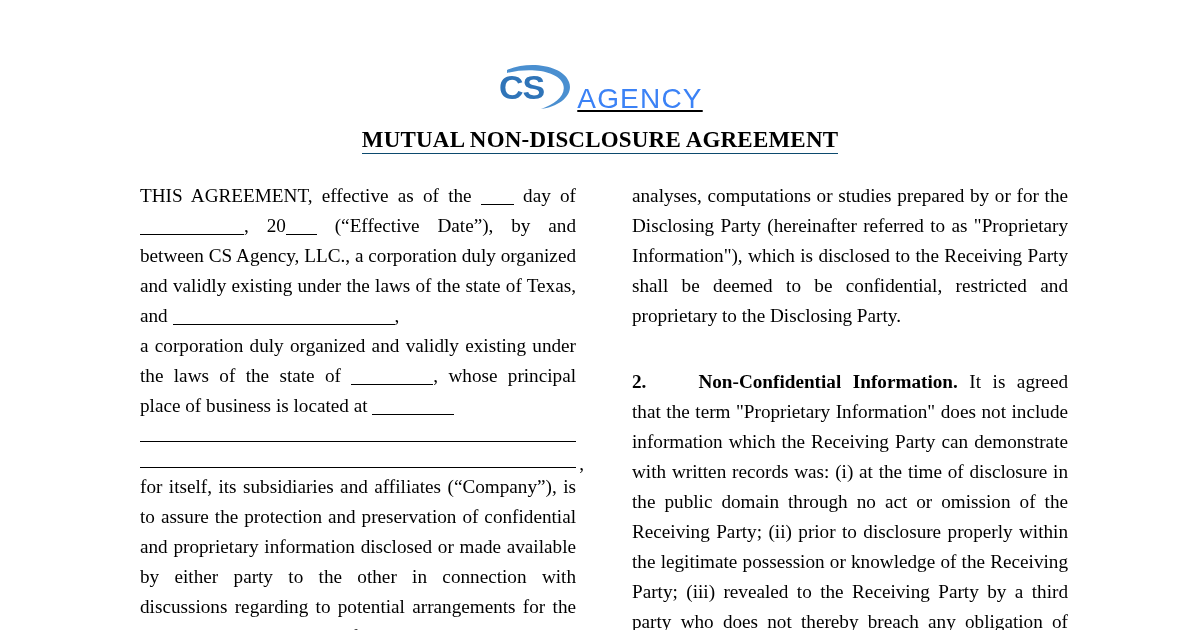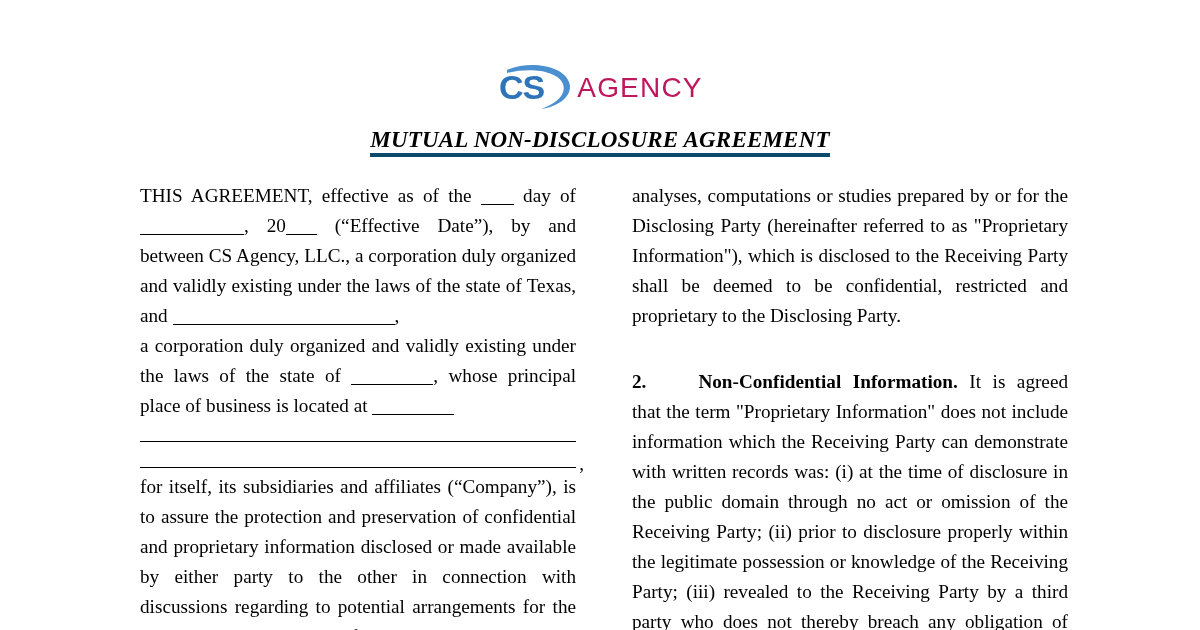--- a/index.html
+++ b/index.html
@@ -29,58 +29,58 @@
     top: 62px;
     width: 1200px;
     height: 50px;
     display: flex;
     align-items: center;
     justify-content: center;
   }
   .logo-inner {
     position: relative;
     display: flex;
-    align-items: center;
+    align-items: flex-end;
     height: 50px;
+    text-decoration: underline;
   }
   .logo-mark {
     position: relative;
     width: 84px;
     height: 50px;
     flex: none;
   }
   .logo-mark svg { display: block; }
   .logo-word {
     font-family: "Liberation Sans", "DejaVu Sans", sans-serif;
     font-size: 28px;
     font-weight: 300;
     letter-spacing: 1.2px;
-    color: #be185d;
+    color: #3b82f6;
     line-height: 1;
     margin-left: -4px;
     position: relative;
     top: 1px;
   }
 
   
   .doc-title {
     position: absolute;
     left: 0;
     top: 126px;
     width: 1200px;
     text-align: center;
     font-size: 23px;
     font-weight: bold;
     letter-spacing: 0.2px;
     line-height: 1.2;
   }
   .doc-title span {
-    border-bottom: 4px solid #0c4a6e;
+    border-bottom: 1px solid #0c4a6e;
     padding-bottom: 1px;
-    font-style: italic;
   }
 
   
   .columns {
     position: absolute;
     left: 140px;
     top: 181px;
     width: 928px;
     height: 450px;
     display: flex;

